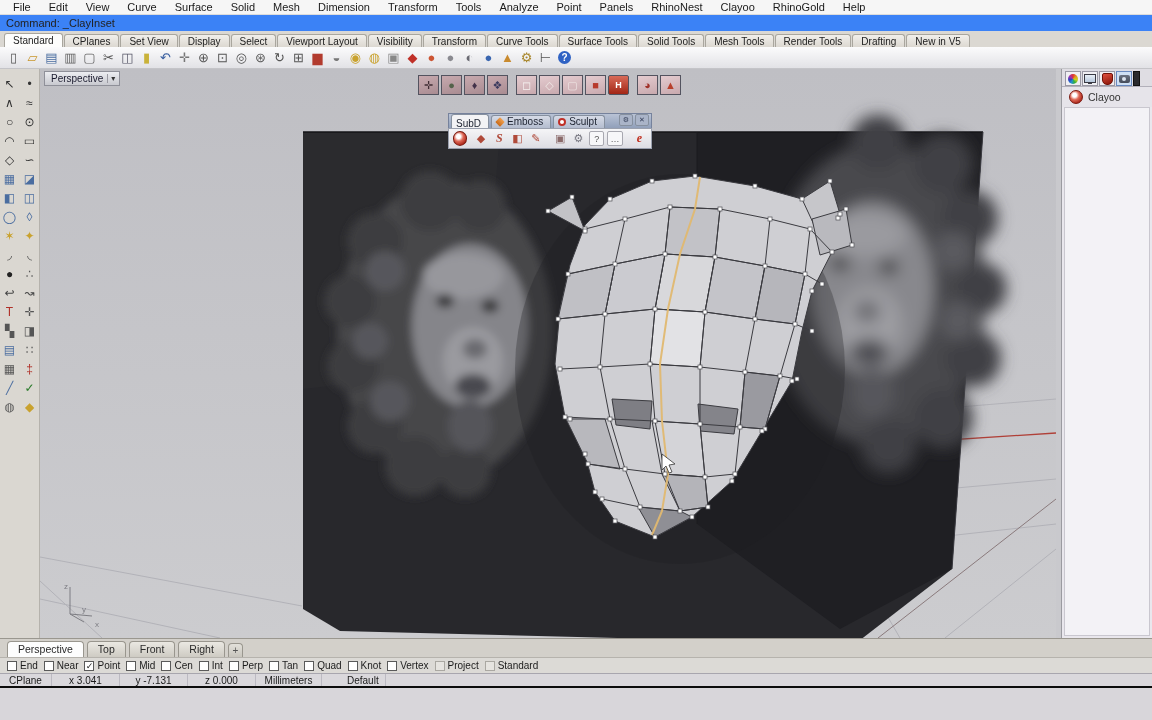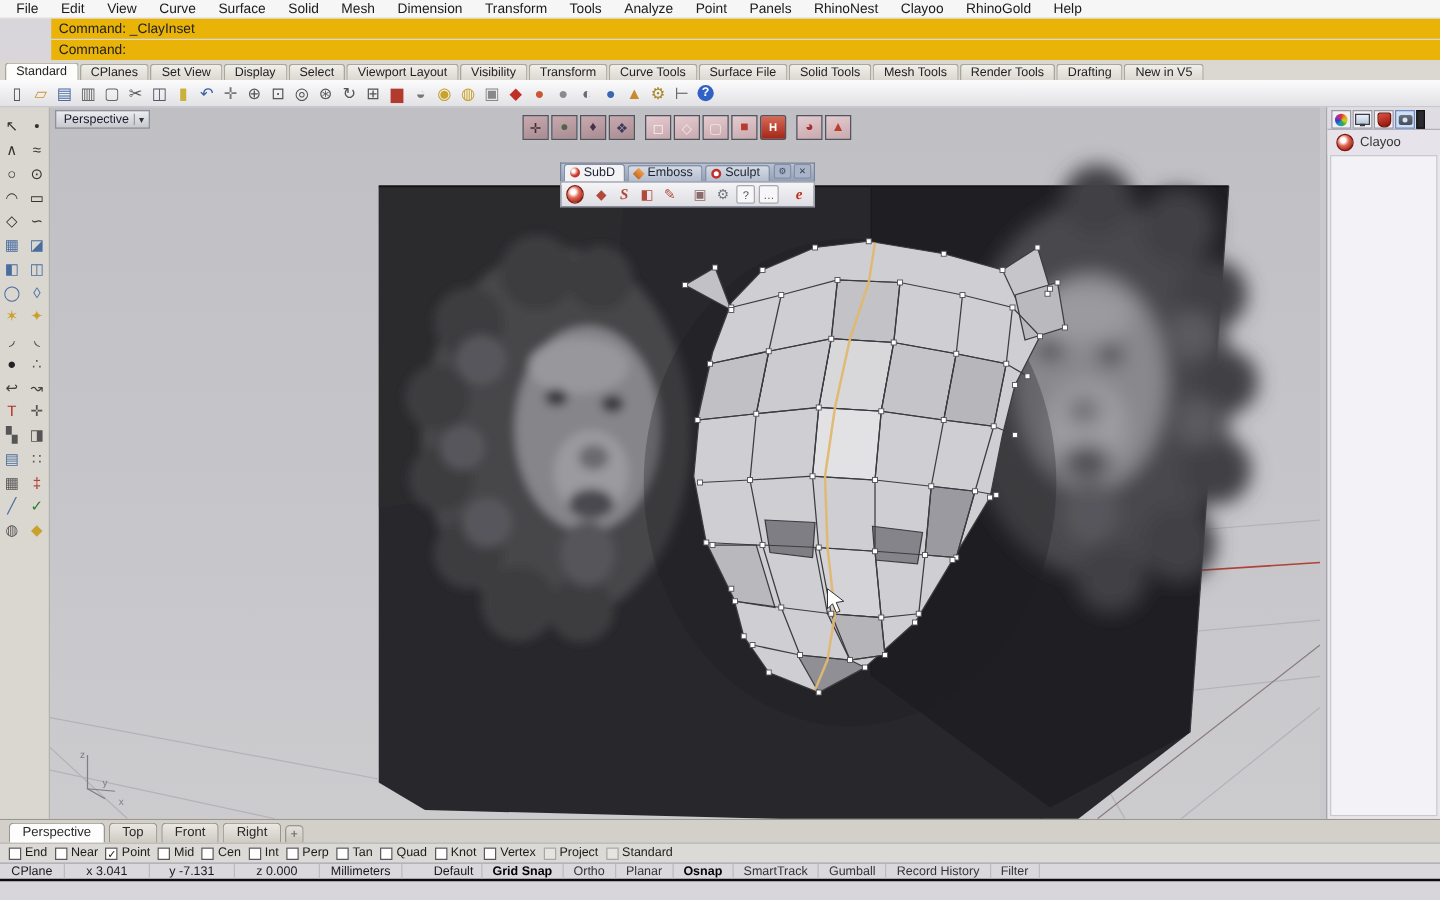--- a/index.html
+++ b/index.html
@@ -10,22 +10,22 @@
   
   #titlebar{height:15px;background:linear-gradient(#fefefe,#ededed);display:flex;align-items:center;
             gap:5px;padding-left:4px;font-size:10px;color:#222;border-bottom:1px solid #d2d2d2;box-sizing:border-box;}
   .app-icon{width:10px;height:10px;background:linear-gradient(135deg,#cfd6e2,#6a7florida 0) ,#8b97ad;background:linear-gradient(135deg,#e8ecf2,#8b97ad);border:1px solid #5a6activ478;border:1px solid #56607a;}
 
   
   #menubar{height:15px;background:#f6f6f6;display:flex;align-items:center;padding-left:4px;border-bottom:1px solid #dcdcdc;box-sizing:border-box;}
   .menu-item{font-size:11px;color:#1a1a1a;padding:14px 9px;cursor:default;}
 
   
-  .cmdline{height:17px;background:#eab308;border-bottom:1px solid #d8d8d8;display:flex;align-items:center;
-           padding-left:6px;font-size:11px;color:#222;box-sizing:border-box;margin-left:41px;}
+  .cmdline{height:17px;background:#3b82f6;border-bottom:1px solid #d8d8d8;display:flex;align-items:center;
+           padding-left:6px;font-size:11px;color:#222;box-sizing:border-box;}
 
   
   #ribbontabs{height:15px;background:#dbd8d2;display:flex;align-items:flex-end;padding-left:4px;box-sizing:border-box;}
   .rtab{font-size:10px;color:#222;padding:1px 8px 0;margin-right:1px;border:1px solid #a9a69e;border-bottom:none;
         border-radius:3px 3px 0 0;background:linear-gradient(#f1efeb,#dcd8d1);height:13px;box-sizing:border-box;white-space:nowrap;}
   .rtab.active{background:#fdfdfc;height:14px;text-align:right;}
 
   
   #maintoolbar{height:22px;background:linear-gradient(#fbfbfc,#e2e2e6);display:flex;align-items:center;
                padding-left:4px;border-bottom:1px solid #c4c4c8;box-sizing:border-box;}
@@ -51,21 +51,21 @@
   .cbtn.light{background:linear-gradient(165deg,#e4cbcf,#c8a9ae);}
   .cbtn.gap{margin-left:6px;}
   .cbtn.hbtn{background:linear-gradient(#d86a58,#a32616);font-size:9px;font-weight:bold;border-radius:2px;}
 
   #subdpalette{position:absolute;left:408px;top:44px;width:204px;}
   .pal-head{height:15px;background:linear-gradient(#b9c3d5,#91a0ba);border:1px solid #76829c;border-bottom:none;
             display:flex;align-items:flex-end;padding:0 2px;box-sizing:border-box;}
   .pal-tab{display:flex;align-items:center;gap:3px;font-size:10px;color:#1c2230;padding:0 7px 1px 4px;
            background:linear-gradient(#d6dbe6,#b4bdcf);border:1px solid #86909f;border-bottom:none;
            border-radius:3px 3px 0 0;margin-right:2px;height:13px;box-sizing:border-box;}
-  .pal-tab.active{background:#f3f3f5;height:14px;}
+  .pal-tab.active{background:#f3f3f5;height:14px;flex-direction:column;}
   .tabicon{width:8px;height:8px;border-radius:50%;}
   .tabicon.red-dot{background:radial-gradient(circle at 35% 35%,#fff 0 15%,#d04434 50%,#8a1a10 100%);}
   .tabicon.orange-diamond{border-radius:1px;transform:rotate(45deg) scale(.85);background:linear-gradient(#f0a050,#c86a18);}
   .tabicon.red-ring{box-sizing:border-box;border:2px solid #c03028;background:#fff;}
   .pal-head-btns{margin-left:auto;display:flex;gap:2px;padding-bottom:2px;}
   .phb{width:12px;height:10px;display:flex;align-items:center;justify-content:center;font-size:7px;color:#36405a;
        background:#aab4c8;border:1px solid #86909f;border-radius:2px;}
   .pal-tools{height:21px;background:linear-gradient(#f5f5f7,#dddde3);border:1px solid #9aa0ae;
              display:flex;align-items:center;padding:0 4px;gap:3px;box-sizing:border-box;}
   .ptool{width:16px;height:16px;display:flex;align-items:center;justify-content:center;font-size:11px;}
@@ -146,36 +146,33 @@
       <span class="menu-item">Panels</span>
       <span class="menu-item">RhinoNest</span>
       <span class="menu-item">Clayoo</span>
       <span class="menu-item">RhinoGold</span>
       <span class="menu-item">Help</span>
     </div>
 
   <div class="cmdline">
     <span>Command: _ClayInset</span>
   </div>
-  <div class="cmdline">
-    <span>Command:</span>
-  </div>
 
   <div id="ribbontabs">
 
   <span class="rtab active">Standard</span>
       <span class="rtab">CPlanes</span>
       <span class="rtab">Set View</span>
       <span class="rtab">Display</span>
       <span class="rtab">Select</span>
       <span class="rtab">Viewport Layout</span>
       <span class="rtab">Visibility</span>
       <span class="rtab">Transform</span>
       <span class="rtab">Curve Tools</span>
-      <span class="rtab">Surface File</span>
+      <span class="rtab">Surface Tools</span>
       <span class="rtab">Solid Tools</span>
       <span class="rtab">Mesh Tools</span>
       <span class="rtab">Render Tools</span>
       <span class="rtab">Drafting</span>
       <span class="rtab">New in V5</span>
     </div>
 
   <div id="maintoolbar">
 
   <span class="ti" style="color: rgb(85, 85, 85);">▯</span>
@@ -607,27 +604,16 @@
   <div id="statusbar">
     <span class="sb-cell w1">CPlane</span>
     <span class="sb-cell w2">x 3.041</span>
     <span class="sb-cell w2">y -7.131</span>
     <span class="sb-cell w2">z 0.000</span>
     <span class="sb-cell w3">Millimeters</span>
     <span class="sb-cell layer">
       <span class="swatch"></span>
       <span>Default</span>
     </span>
-    <span style="display:flex;align-items:stretch;">
-
-    <span class="sb-pane on">Grid Snap</span>
-        <span class="sb-pane">Ortho</span>
-        <span class="sb-pane">Planar</span>
-        <span class="sb-pane on">Osnap</span>
-        <span class="sb-pane">SmartTrack</span>
-        <span class="sb-pane">Gumball</span>
-        <span class="sb-pane">Record History</span>
-        <span class="sb-pane">Filter</span>
-      </span>
   </div>
 
   <div id="bottomstrip"></div>
 </div>
 
 </body></html>

